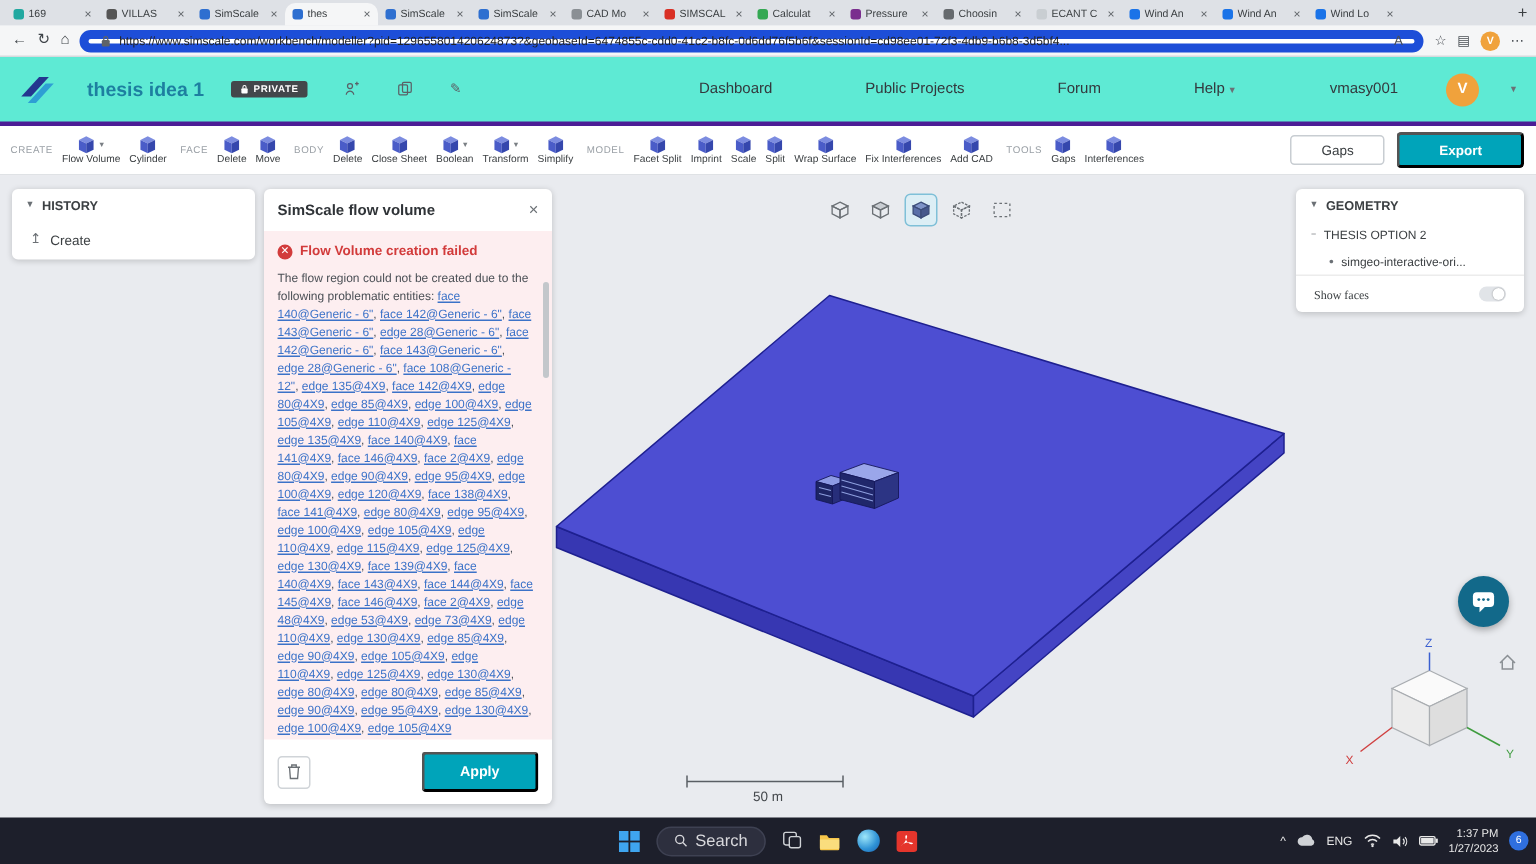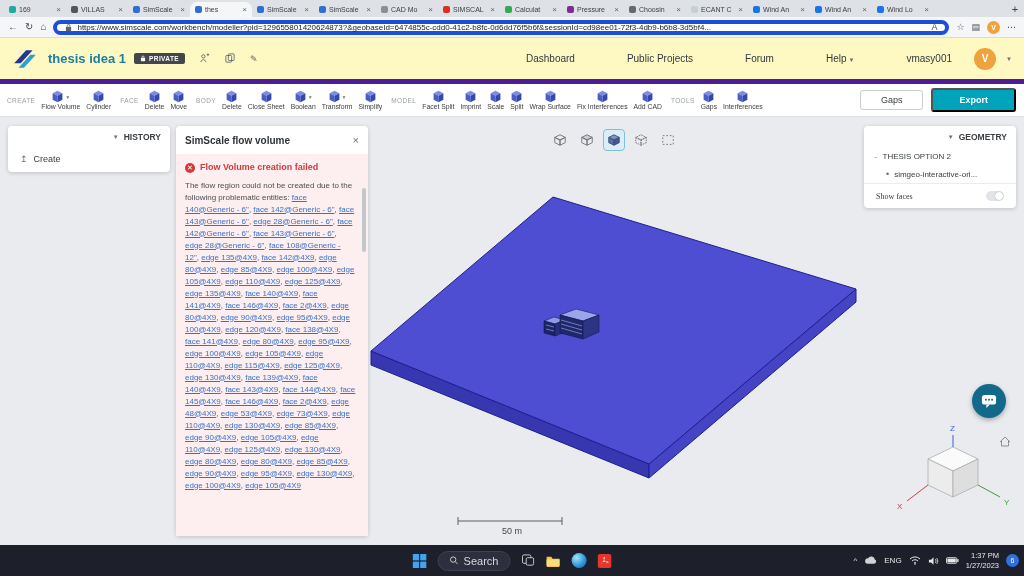--- a/index.html
+++ b/index.html
@@ -13,27 +13,27 @@
   .tab { height:15px; display:flex; align-items:center; gap:3px; padding:0 5px; border-radius:7px 7px 0 0; font-size:7px; color:#3c4043; flex:1 1 0; min-width:0; max-width:62px; cursor:default; }
   .tab.active { background:#f5f6f7; }
   .fav { width:7px; height:7px; border-radius:2px; flex:0 0 auto; }
   .tlabel { overflow:hidden; white-space:nowrap; flex:1; }
   .tclose { flex:0 0 auto; font-size:8px; color:#5f6368; }
   .newtab { width:18px; text-align:center; font-size:11px; color:#3c4043; line-height:15px; }
 
   
   .addressbar { position:absolute; top:17px; left:0; right:0; height:21px; background:#f5f6f7; border-bottom:1px solid #d7dade; display:flex; align-items:center; padding:0 8px; gap:7px; }
   .navic { font-size:10px; color:#3f4449; line-height:1; }
-  .urlbox { flex:1; height:15px; background:#fff; border:4px solid #1d4ed8; border-radius:8px; display:flex; align-items:center; padding:1px 8px; gap:5px; min-width:0; }
+  .urlbox { flex:1; height:15px; background:#fff; border:6px solid #1d4ed8; border-radius:8px; display:flex; align-items:center; padding:1px 8px; gap:5px; min-width:0; }
   .urltext { font-size:8px; color:#202124; white-space:nowrap; overflow:hidden; flex:1; }
   .abar-ic { font-size:9px; color:#4a4f55; }
   .mini-avatar { width:13px; height:13px; border-radius:50%; background:#f0a23c; color:#fff; font-size:7px; display:flex; align-items:center; justify-content:center; font-weight:bold; }
 
   
-  .appheader { position:absolute; top:38px; left:0; right:0; height:46px; background:#fef9c3; border-bottom:5px solid #4c1d95; display:flex; align-items:center; padding:0 12px; gap:8px; }
+  .appheader { position:absolute; top:38px; left:0; right:0; height:46px; background:#5eead4; border-bottom:3px solid #4c1d95; display:flex; align-items:center; padding:0 12px; gap:18px; }
   .ptitle { font-size:13px; font-weight:bold; color:#1d7fa0; margin-left:2px; }
   .badge { background:#43474b; color:#fff; font-size:6.5px; font-weight:bold; padding:2px 6px; border-radius:2px; display:flex; gap:3px; align-items:center; letter-spacing:.4px; }
   .hicon { font-size:9px; color:#5a6066; margin-left:7px; }
   .spacer { flex:1; }
   .hnav { font-size:10px; color:#33383d; margin-left:16px; cursor:default;padding-left:28px; }
   .caret { font-size:6px; color:#6b7075; margin-left:2px; }
   .avatar { width:22px; height:22px; border-radius:50%; background:#f0a23c; color:#fff; font-size:10px; display:flex; align-items:center; justify-content:center; font-weight:bold; margin-left:14px; }
 
   
   .toolbar { position:absolute; top:84px; left:0; right:0; height:33px; background:#fff; border-bottom:1px solid #dfe2e5; display:flex; align-items:center; padding:0 4px; overflow:hidden; }
@@ -45,21 +45,21 @@
   .titem svg { width:13px; height:13px; }
   .tcaret { font-size:5px; color:#7a7f84; }
   .btn-exit { border:1px solid #c8cdd2; border-radius:3px; font-size:9px; color:#3c4043; padding:4px 20px; background:#fff; margin-right:8px; white-space:nowrap; }
   .btn-export { background:#00a4ba; color:#fff; border-radius:3px; font-size:9px; font-weight:bold; padding:5px 26px; margin-right:4px; white-space:nowrap; }
 
   
   .workspace { position:absolute; top:117px; left:0; width:1024px; height:428px; background:#e9ebef; }
   .vp-svg { position:absolute; left:0; top:0; z-index:0; }
 
   .card { position:absolute; background:#fff; border-radius:4px; box-shadow:0 1px 4px rgba(0,0,0,.18); z-index:2; }
-  .card-h { display:flex; align-items:center; gap:5px; padding:6px 9px; font-size:8.5px; color:#3c4043; font-weight:bold;justify-content:flex-end; }
+  .card-h { display:flex; align-items:center; gap:5px; padding:6px 9px; font-size:8.5px; color:#3c4043; font-weight:bold; }
   .chev { font-size:6px; color:#6b7075; }
   .divider { height:1px; background:#ececec; }
   .hrow { display:flex; align-items:center; gap:6px; padding:6px 12px 8px; font-size:9px; color:#3c4043; }
   .hrow-ic { color:#6b7075; font-size:9px; }
 
   .history { left:8px; top:9px; width:162px; }
 
   .dialogbox { left:176px; top:9px; width:192px; height:410px; display:flex; flex-direction:column; z-index:5; }
   .dlg-h { display:flex; justify-content:space-between; align-items:center; padding:8px 9px; font-size:10px; font-weight:bold; color:#2f3337; }
   .dlg-close { font-size:11px; color:#6b7075; font-weight:normal; }
@@ -538,20 +538,28 @@
         <span class="dlg-close">×</span>
       </div>
       <div class="dlg-body">
         <div class="err-h">
           <span class="err-ic">✕</span>
           <span>Flow Volume creation failed</span>
         </div>
         <span>The flow region could not be created due to the following problematic entities: </span><span><span class="entity-link">face 140@Generic - 6"</span>, <span class="entity-link">face 142@Generic - 6"</span>, <span class="entity-link">face 143@Generic - 6"</span>, <span class="entity-link">edge 28@Generic - 6"</span>, <span class="entity-link">face 142@Generic - 6"</span>, <span class="entity-link">face 143@Generic - 6"</span>, <span class="entity-link">edge 28@Generic - 6"</span>, <span class="entity-link">face 108@Generic - 12"</span>, <span class="entity-link">edge 135@4X9</span>, <span class="entity-link">face 142@4X9</span>, <span class="entity-link">edge 80@4X9</span>, <span class="entity-link">edge 85@4X9</span>, <span class="entity-link">edge 100@4X9</span>, <span class="entity-link">edge 105@4X9</span>, <span class="entity-link">edge 110@4X9</span>, <span class="entity-link">edge 125@4X9</span>, <span class="entity-link">edge 135@4X9</span>, <span class="entity-link">face 140@4X9</span>, <span class="entity-link">face 141@4X9</span>, <span class="entity-link">face 146@4X9</span>, <span class="entity-link">face 2@4X9</span>, <span class="entity-link">edge 80@4X9</span>, <span class="entity-link">edge 90@4X9</span>, <span class="entity-link">edge 95@4X9</span>, <span class="entity-link">edge 100@4X9</span>, <span class="entity-link">edge 120@4X9</span>, <span class="entity-link">face 138@4X9</span>, <span class="entity-link">face 141@4X9</span>, <span class="entity-link">edge 80@4X9</span>, <span class="entity-link">edge 95@4X9</span>, <span class="entity-link">edge 100@4X9</span>, <span class="entity-link">edge 105@4X9</span>, <span class="entity-link">edge 110@4X9</span>, <span class="entity-link">edge 115@4X9</span>, <span class="entity-link">edge 125@4X9</span>, <span class="entity-link">edge 130@4X9</span>, <span class="entity-link">face 139@4X9</span>, <span class="entity-link">face 140@4X9</span>, <span class="entity-link">face 143@4X9</span>, <span class="entity-link">face 144@4X9</span>, <span class="entity-link">face 145@4X9</span>, <span class="entity-link">face 146@4X9</span>, <span class="entity-link">face 2@4X9</span>, <span class="entity-link">edge 48@4X9</span>, <span class="entity-link">edge 53@4X9</span>, <span class="entity-link">edge 73@4X9</span>, <span class="entity-link">edge 110@4X9</span>, <span class="entity-link">edge 130@4X9</span>, <span class="entity-link">edge 85@4X9</span>, <span class="entity-link">edge 90@4X9</span>, <span class="entity-link">edge 105@4X9</span>, <span class="entity-link">edge 110@4X9</span>, <span class="entity-link">edge 125@4X9</span>, <span class="entity-link">edge 130@4X9</span>, <span class="entity-link">edge 80@4X9</span>, <span class="entity-link">edge 80@4X9</span>, <span class="entity-link">edge 85@4X9</span>, <span class="entity-link">edge 90@4X9</span>, <span class="entity-link">edge 95@4X9</span>, <span class="entity-link">edge 130@4X9</span>, <span class="entity-link">edge 100@4X9</span>, <span class="entity-link">edge 105@4X9</span></span>
         <div class="dlg-scroll"></div>
       </div>
+      <div class="dlg-f">
+        <span class="trash-btn">
+          <svg width="10" height="11" viewBox="0 0 10 11">
+              <path d="M1 2.5h8M3.5 2.5V1h3v1.5M2 2.5l.6 7.5h4.8L8 2.5" fill="none" stroke="#6b7075" stroke-width="0.9"></path>
+            </svg>
+        </span>
+        <button class="btn-apply">Apply</button>
+      </div>
     </div>
 
     <div class="card geom">
       <div class="card-h">
         <span class="chev">▼</span>
         <span>GEOMETRY</span>
       </div>
       <div class="trow">
         <span class="chev">−</span>
         <span>THESIS OPTION 2</span>

